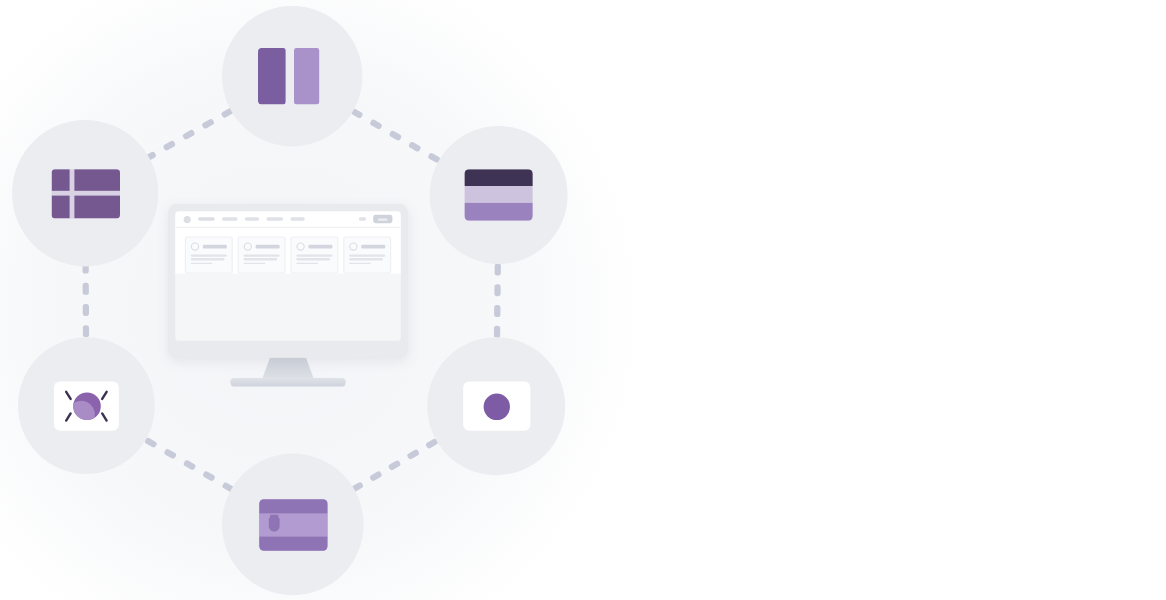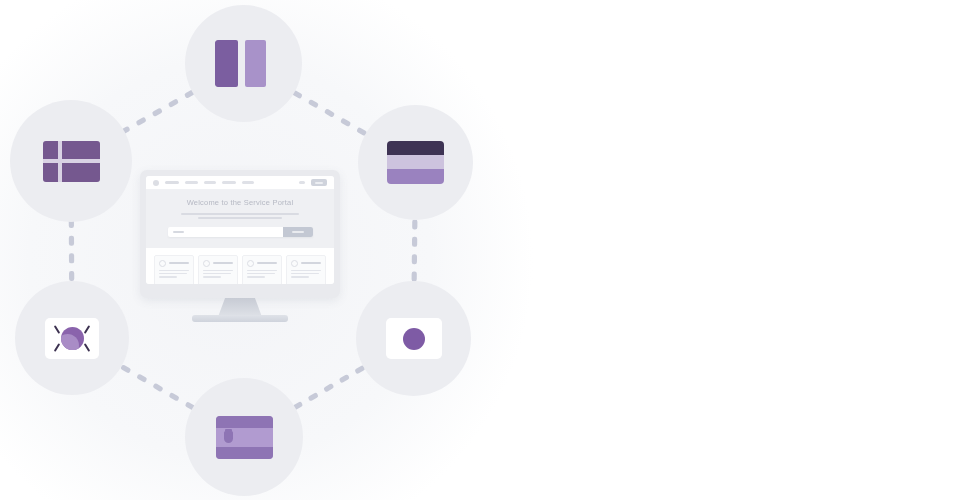--- a/index.html
+++ b/index.html
@@ -283,35 +283,20 @@
           <span class="nav-item" style="width:12px"></span>
           <span class="nav-item" style="width:14px"></span>
           <span class="nav-item" style="width:12px"></span>
           <span class="nav-spacer"></span>
           <span class="nav-link"></span>
           <span class="nav-btn">
               <span></span>
             </span>
         </div>
 
-        <div class="hero">
-          <h1>Welcome to the Service Portal</h1>
-          <div class="sub">
-            <i class="l1"></i>
-              <i class="l2"></i>
-          </div>
-
-          <div class="searchbar">
-            <span class="ph"></span>
-            <span class="sp"></span>
-            <span class="search-btn">
-                <span></span>
-              </span>
-          </div>
-        </div>
 
         <div class="cards">
           <div class="card">
             <div class="chead">
                 <span class="cicon"></span>
                 <span class="ctitle"></span>
               </div>
             <span class="cline w1"></span>
               <span class="cline w2"></span>
               <span class="cline w3"></span>

